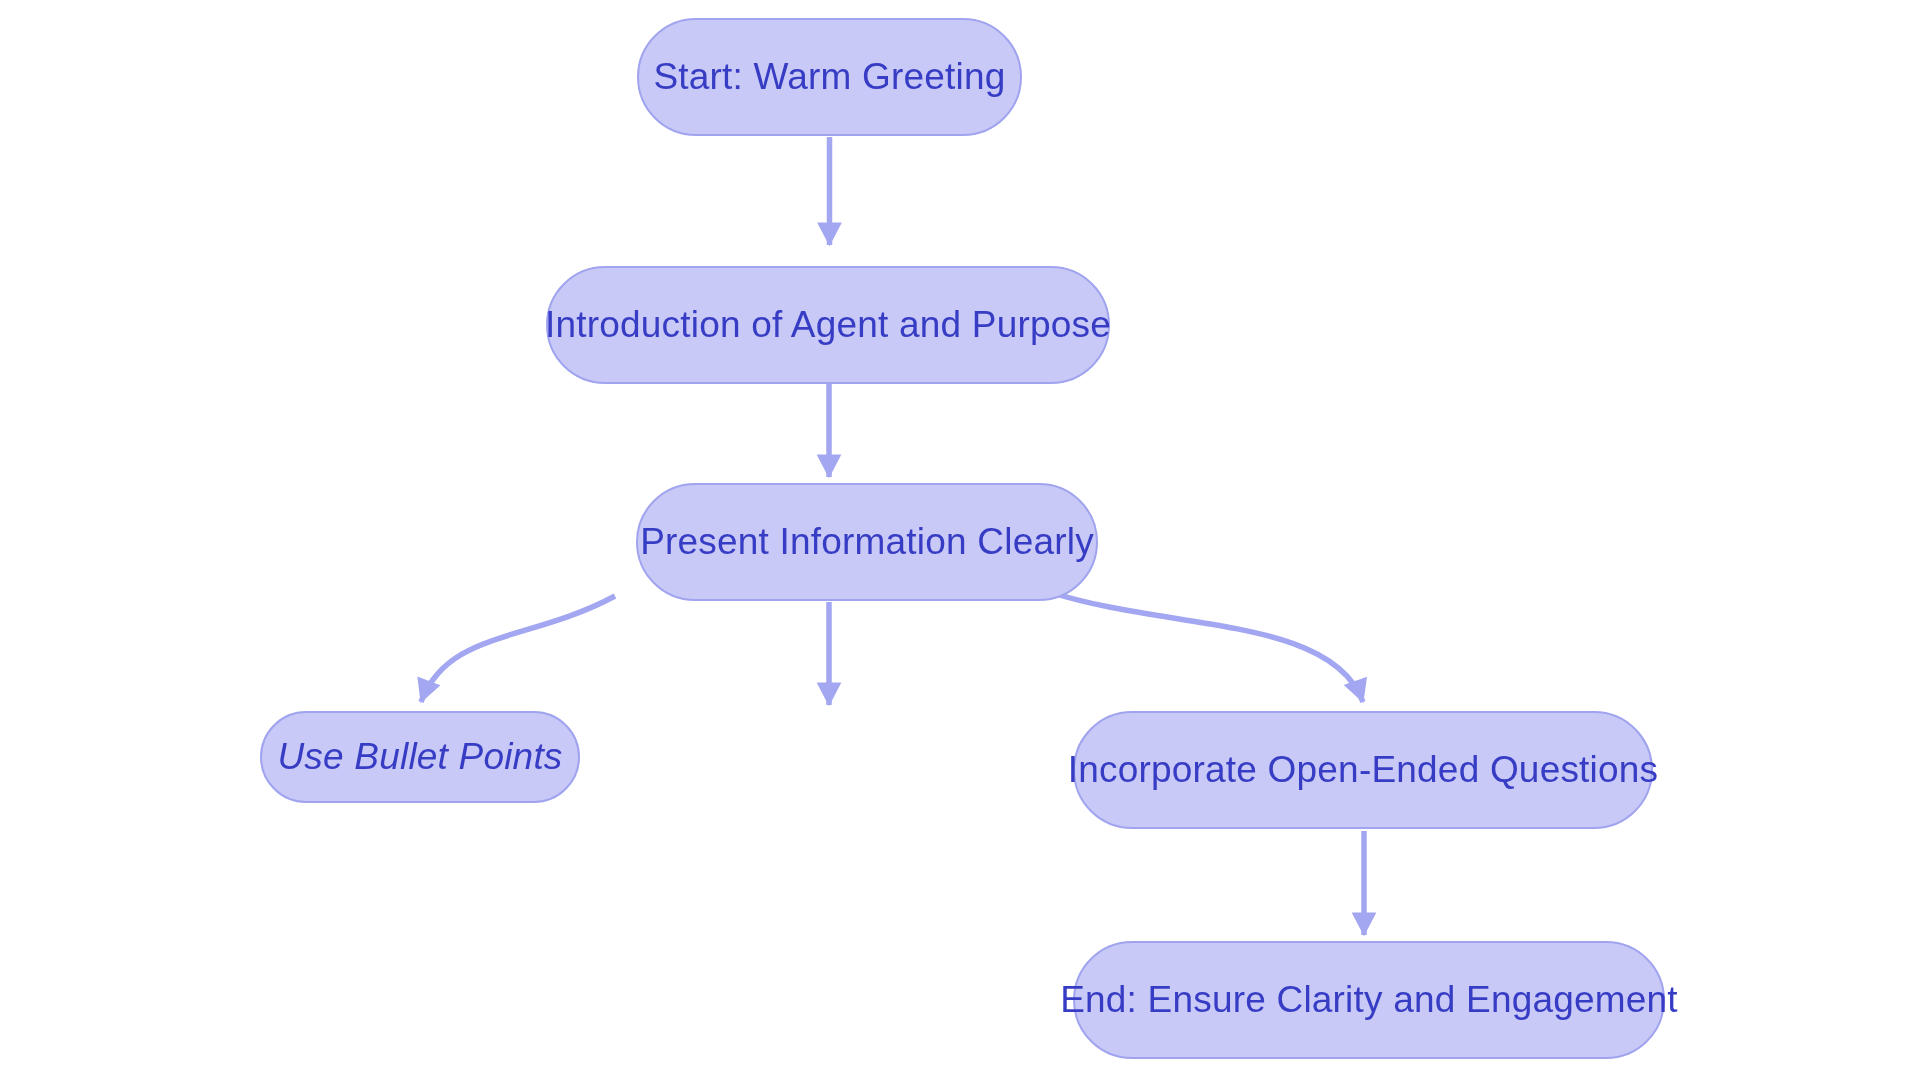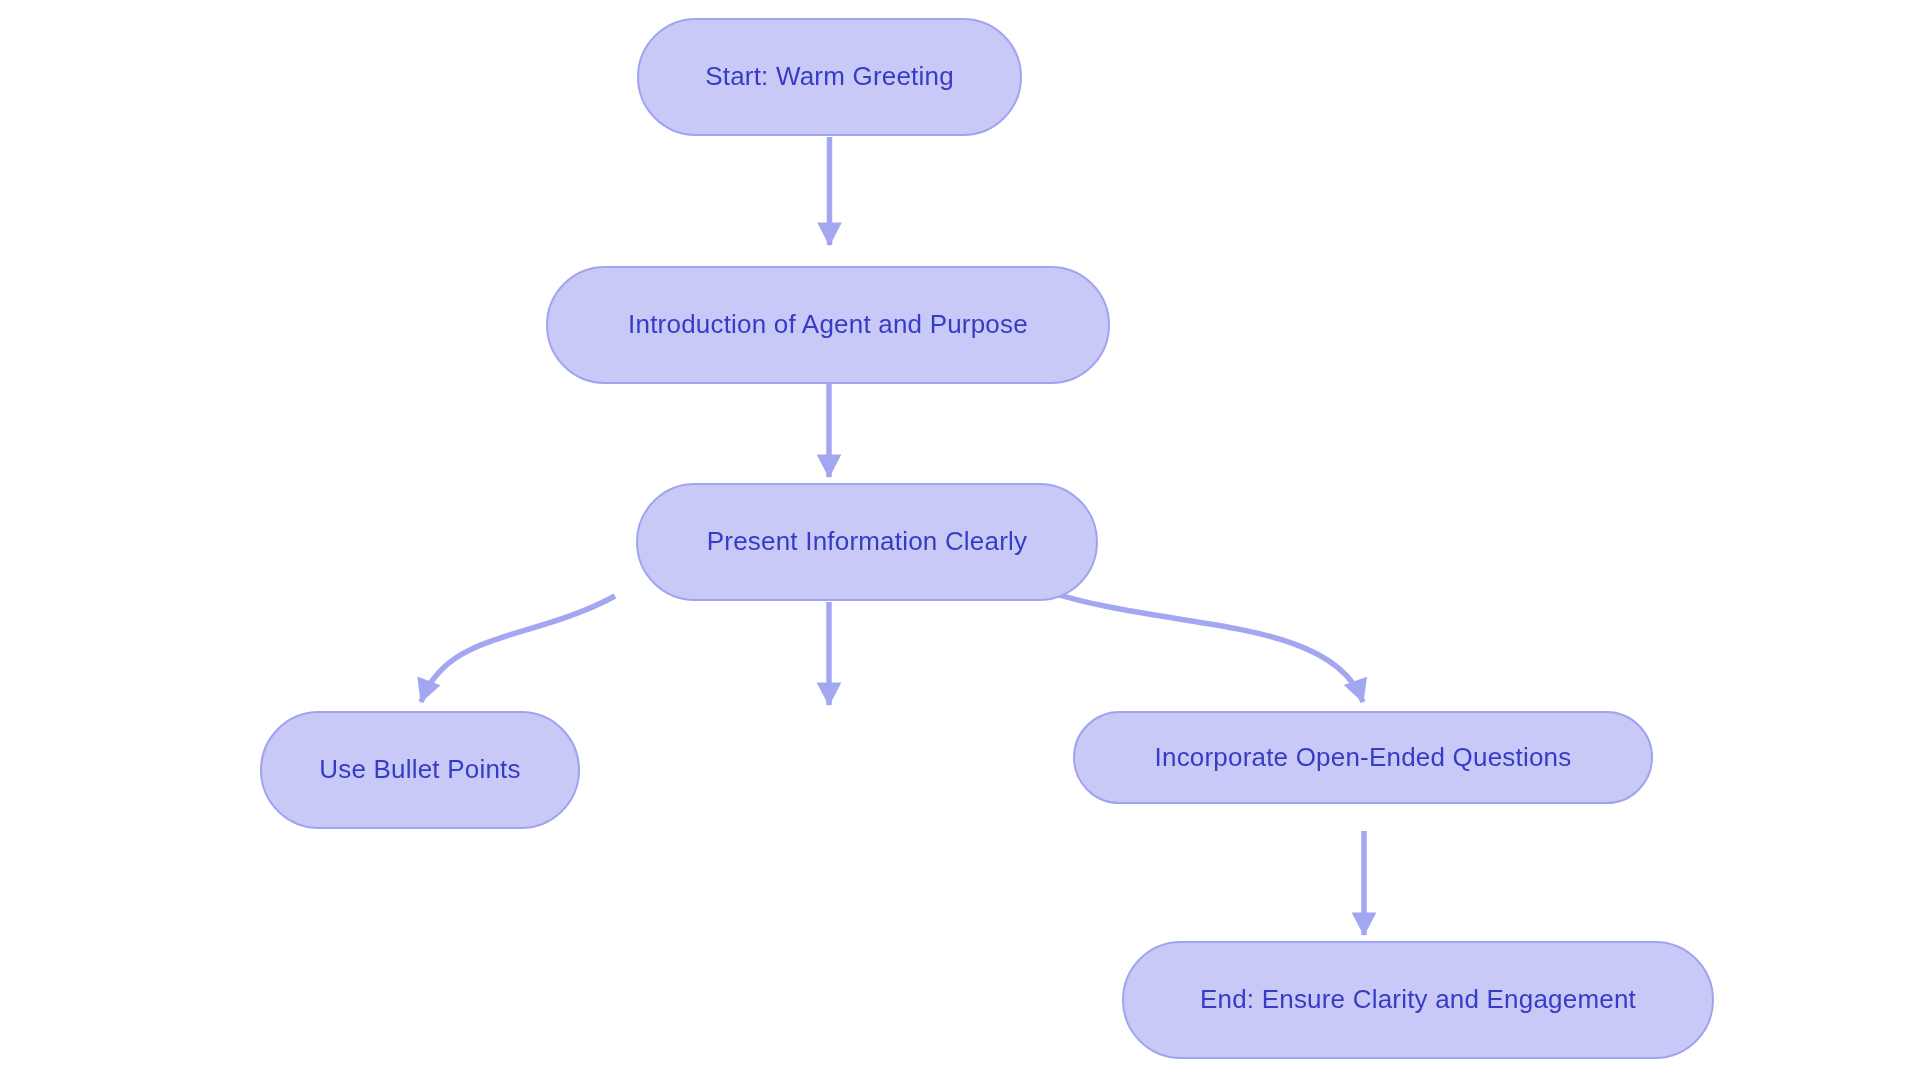--- a/index.html
+++ b/index.html
@@ -34,21 +34,21 @@
     display: flex;
     align-items: center;
     justify-content: center;
     background: var(--node-fill, #c8c9f7);
     border: 2.5px solid var(--node-border, #a0a4ef);
     border-radius: 59px;
     text-align: center;
   }
   .node-label {
     color: var(--node-text, #373cc4);
-    font-size: 26px;
+    font-size: 37px;
     line-height: 1.2;
     letter-spacing: 0.2px;
     white-space: nowrap;
     text-align: right;
   }
 </style>
 </head>
 <body>
 
 <div class="canvas">
@@ -72,26 +72,26 @@
   </div>
 
   <div class="node" style="left:546px; top:266px; width:564px; height:118px;">
     <span class="node-label">Introduction of Agent and Purpose</span>
   </div>
 
   <div class="node" style="left:636px; top:483px; width:462px; height:118px;">
     <span class="node-label">Present Information Clearly</span>
   </div>
 
-  <div class="node" style="left:260px; top:711px; width:320px; height:118px;">
+  <div class="node" style="left:260px; top:711px; width:320px; height:92px;font-style:italic;">
     <span class="node-label">Use Bullet Points</span>
   </div>
 
 
-  <div class="node" style="left:1073px; top:711px; width:580px; height:93px;">
+  <div class="node" style="left:1073px; top:711px; width:580px; height:118px;">
     <span class="node-label">Incorporate Open-Ended Questions</span>
   </div>
 
-  <div class="node" style="left:1122px; top:941px; width:592px; height:118px;">
+  <div class="node" style="left:1073px; top:941px; width:592px; height:118px;">
     <span class="node-label">End: Ensure Clarity and Engagement</span>
   </div>
 
 </div>
 
 </body></html>

